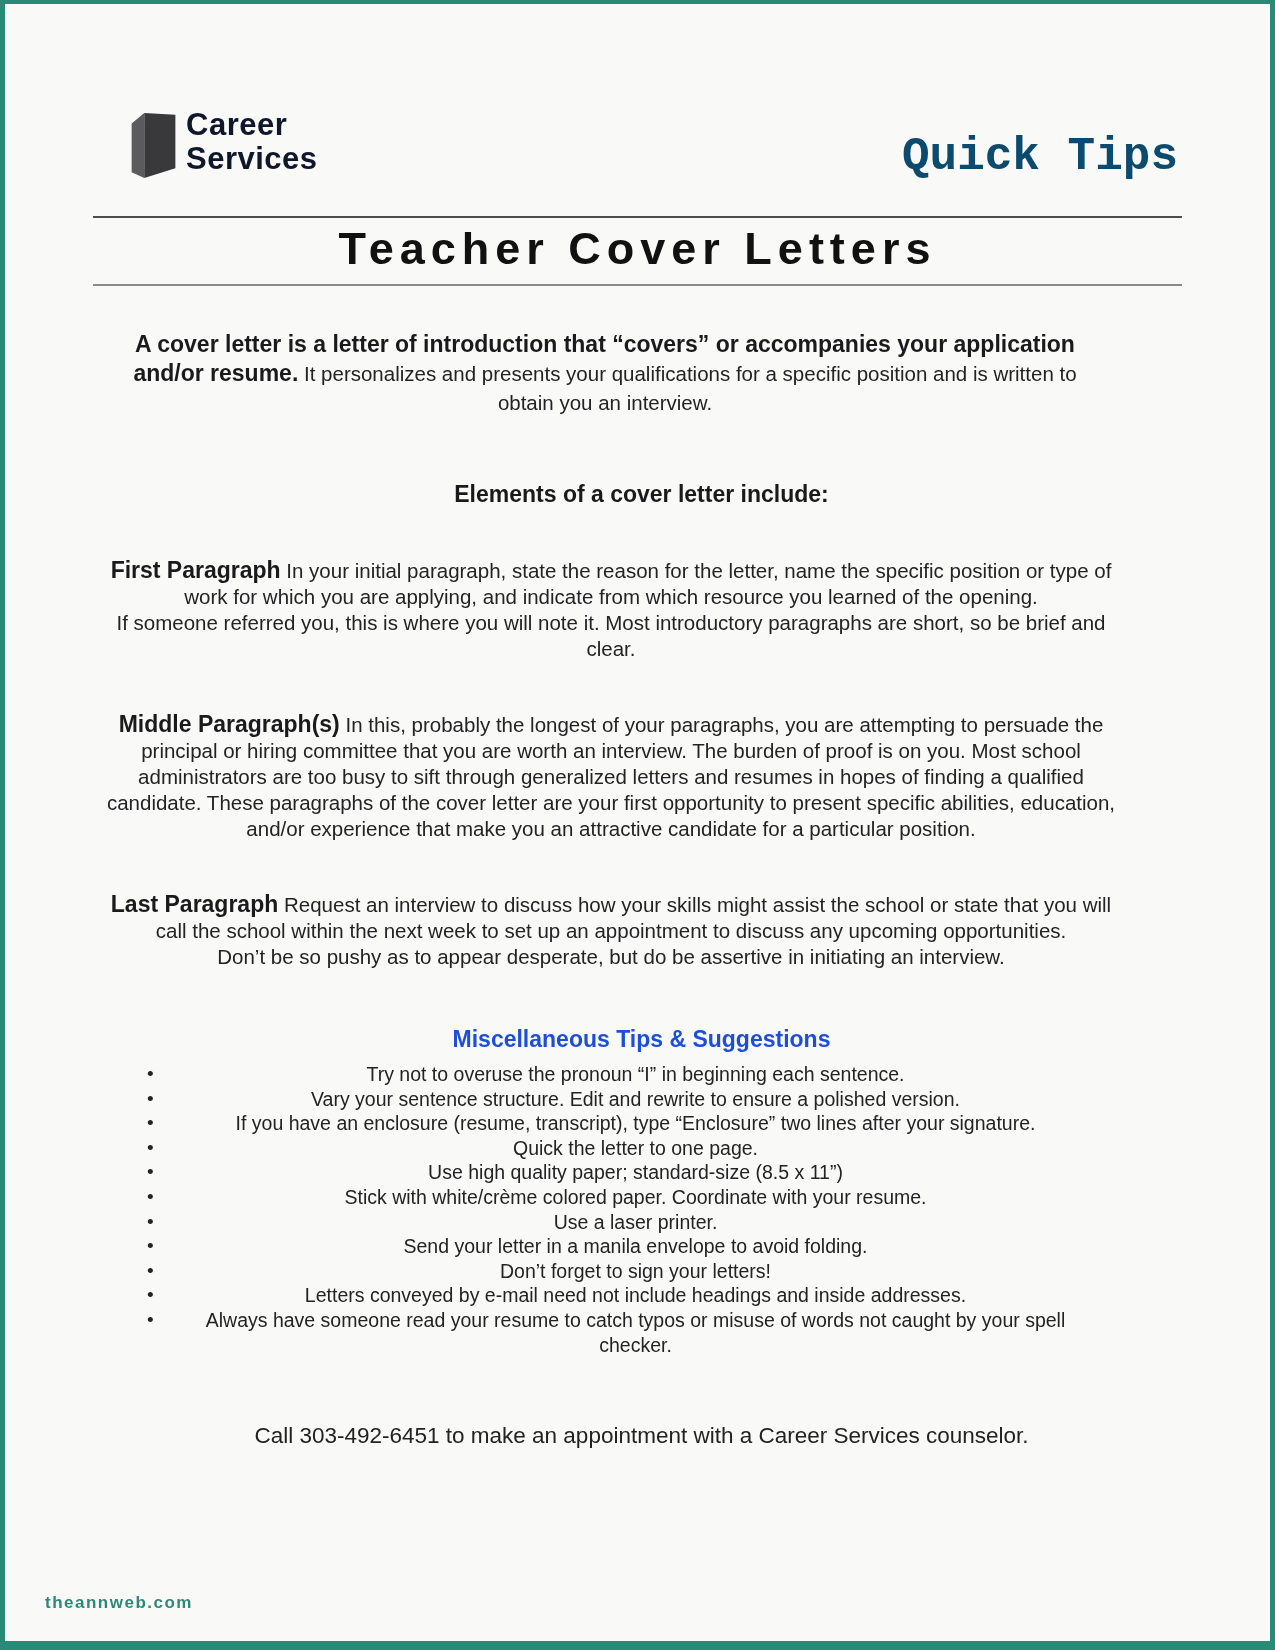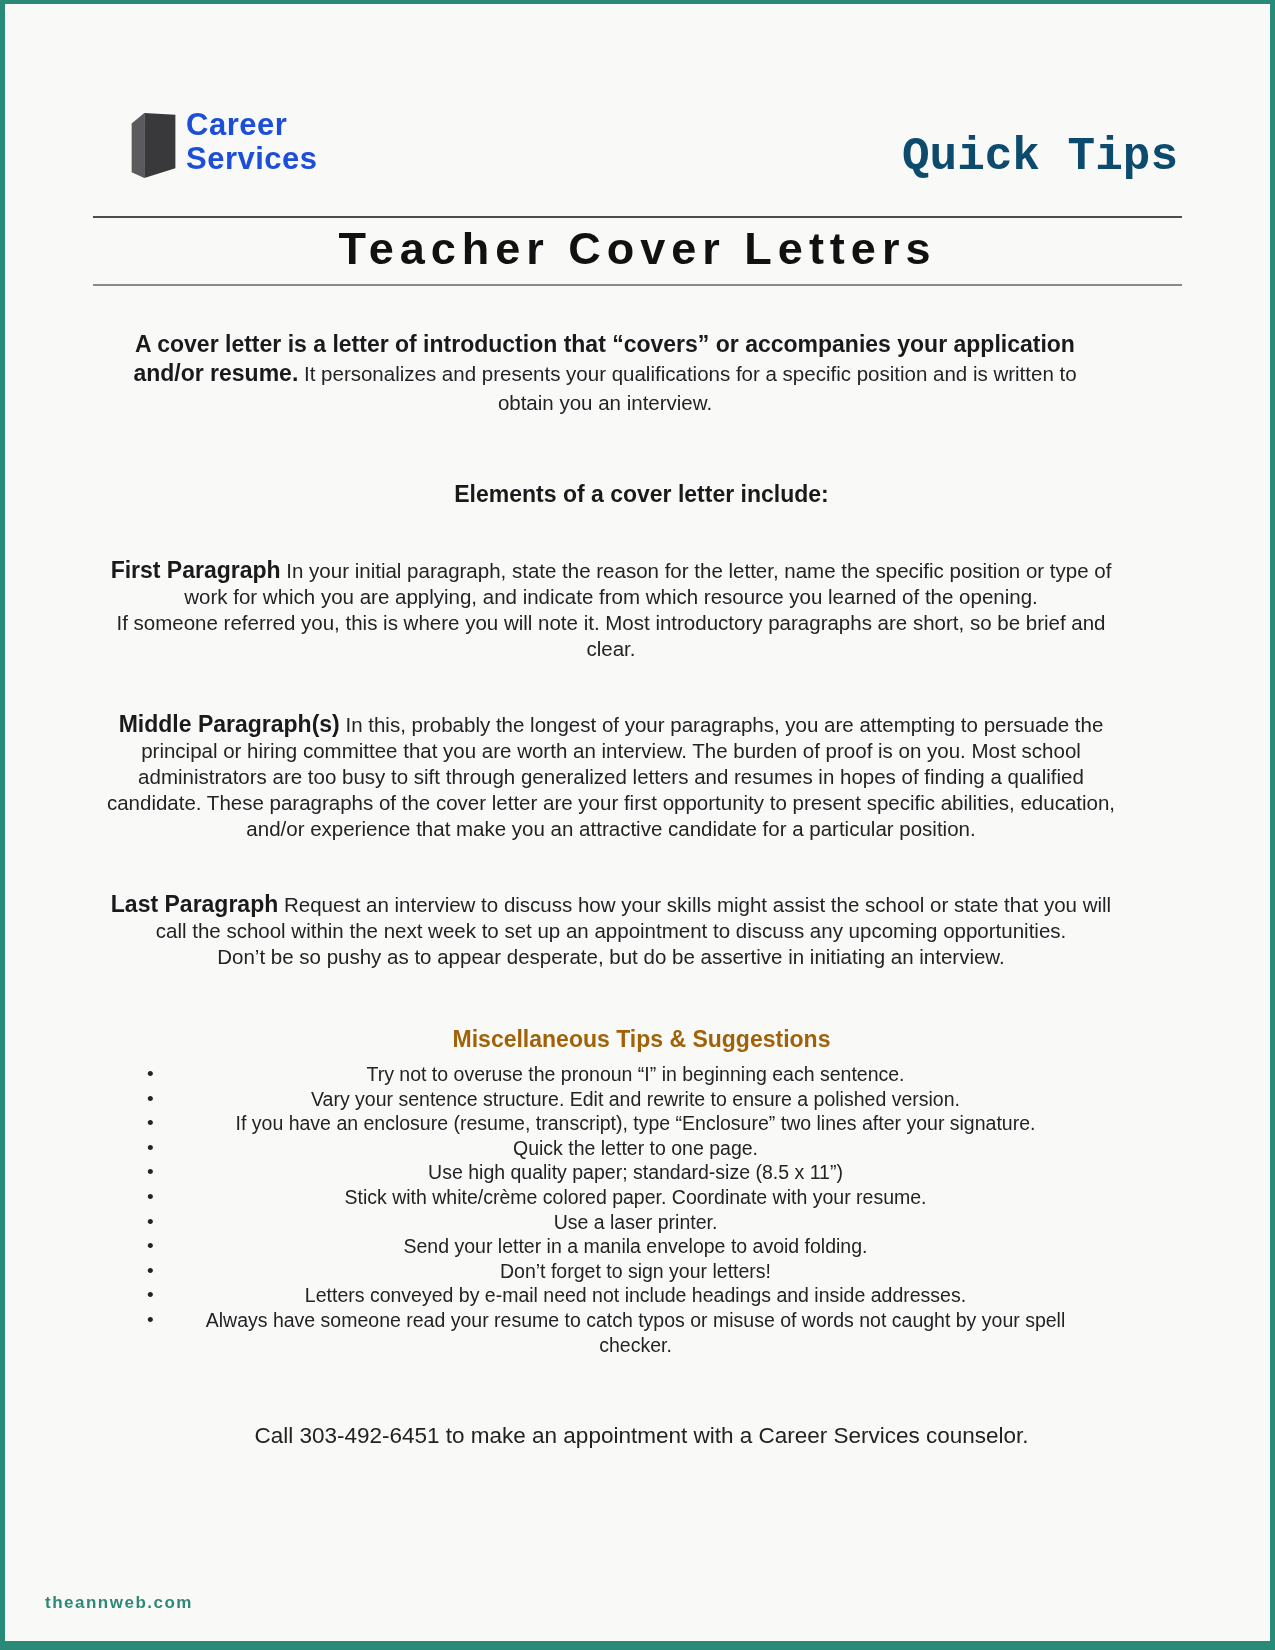--- a/index.html
+++ b/index.html
@@ -29,21 +29,21 @@
     align-items: flex-start;
     gap: 9px;
     margin-left: 36px;
   }
   .logo-mark { width: 46px; height: 70px; margin-top: 2px; }
   .logo-text { display: flex; flex-direction: column; }
   .logo-text .logo-line {
     font-size: 31px;
     line-height: 34px;
     font-weight: bold;
-    color: #1d4ed8;
+    color: #0f172a;
     letter-spacing: 0.5px;
   }
   .quick-tips {
     font-family: "Liberation Mono", monospace;
     font-size: 46px;
     font-weight: bold;
     color: #0c4a6e;
     line-height: 1;
     margin-right: 2px;
     letter-spacing: 0px;
@@ -89,21 +89,21 @@
     max-width: 1012px;
     color: #232325;
   }
   .section .section-heading { font-size: 23px; color: #1a1a1c; }
   .section .note { display: block; }
 
   .tips-heading {
     margin-top: 56px;
     font-size: 23px;
     font-weight: bold;
-    color: #a16207;
+    color: #1d4ed8;
   }
   ul.tips-list {
     list-style: none;
     margin-top: 9px;
     padding-left: 78px;
   }
   ul.tips-list li {
     position: relative;
     font-size: 19.5px;
     line-height: 24.6px;

